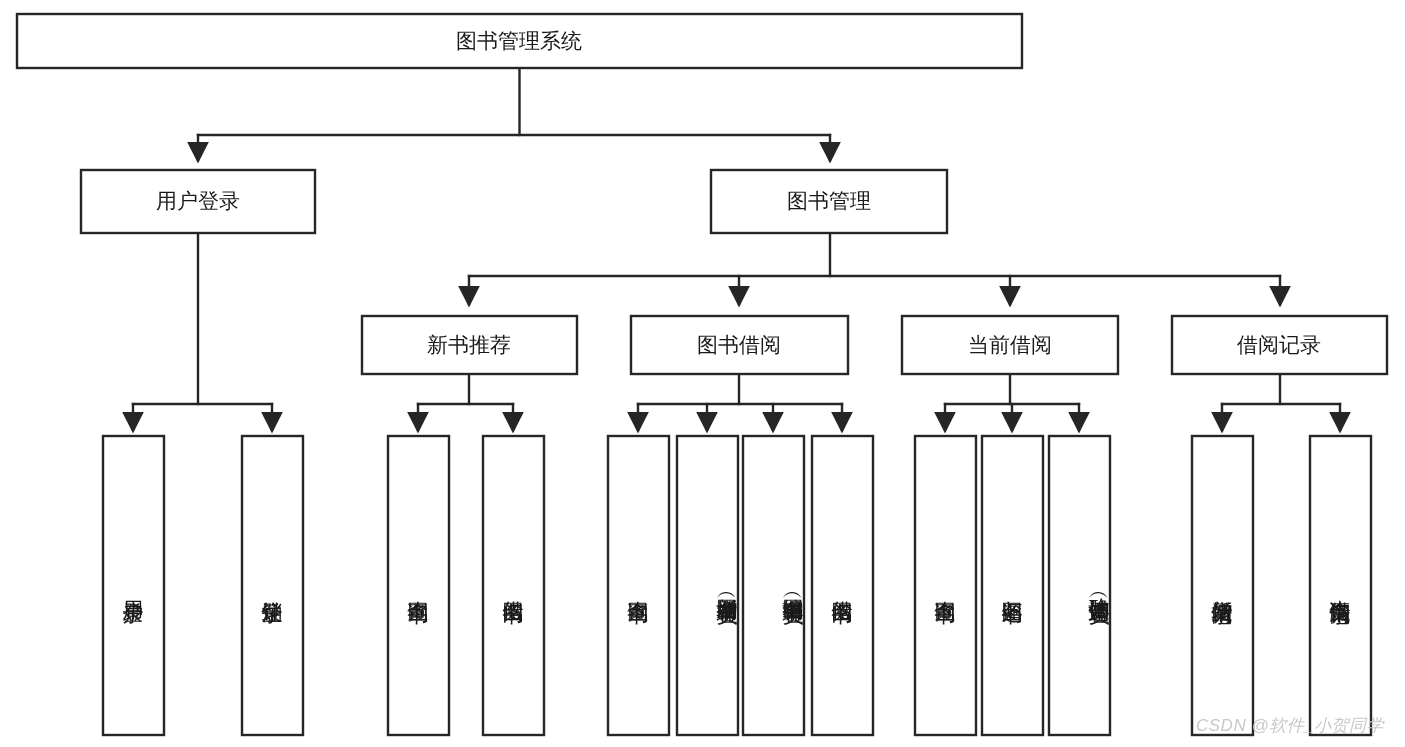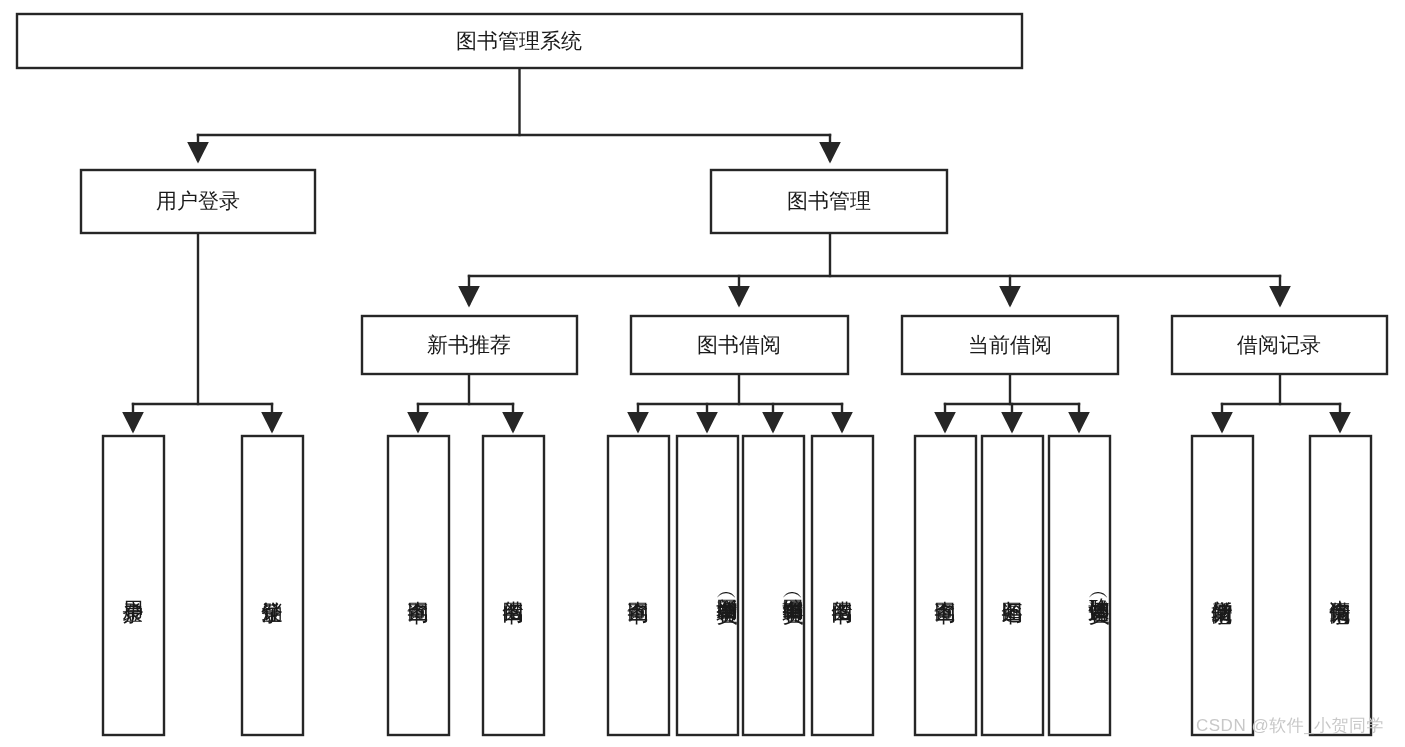--- a/index.html
+++ b/index.html
@@ -33,20 +33,21 @@
     text-align:center;
   }
   .watermark{
     position:absolute;
     left:1196px;top:714px;
     font-family:"Liberation Sans","DejaVu Sans",sans-serif;
     font-size:17px;
     color:#c8c8c8;
     white-space:nowrap;
     letter-spacing:0.5px;
+    font-style:italic;
   }
 </style>
 </head>
 <body>
 
 <div id="diagram">
 
   <svg class="flow" viewBox="0 0 1405 747">
     <defs>
       <marker id="arrow" viewBox="0 0 12 12" refX="10" refY="6" markerWidth="9" markerHeight="9" orient="auto-start-reverse">

